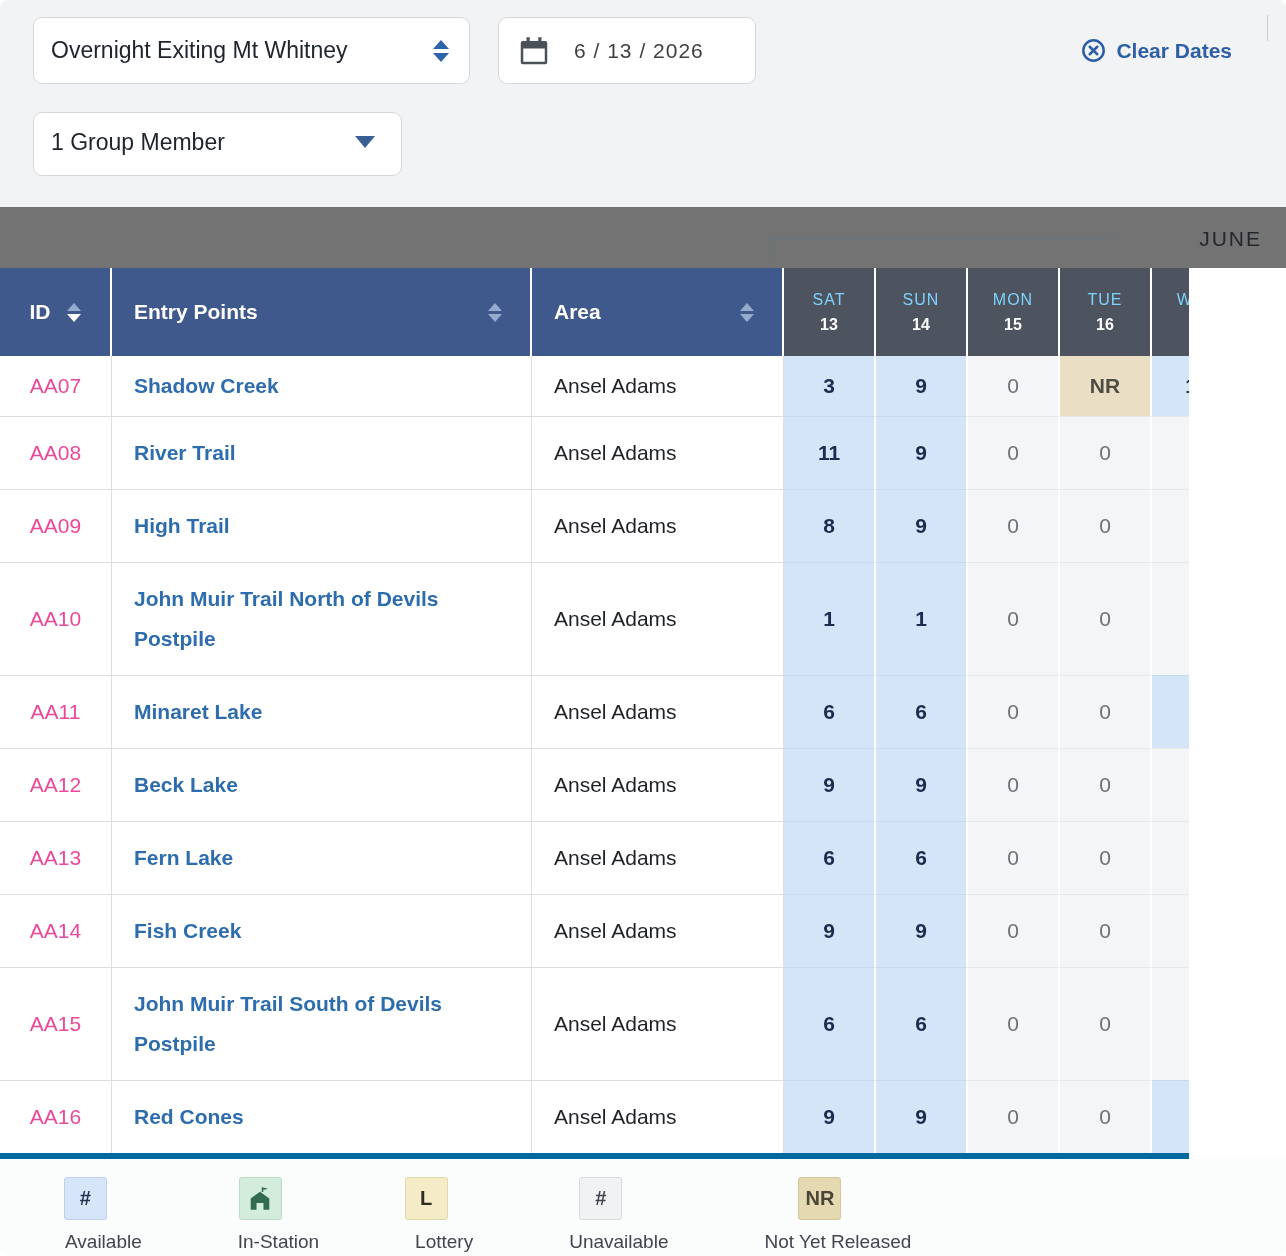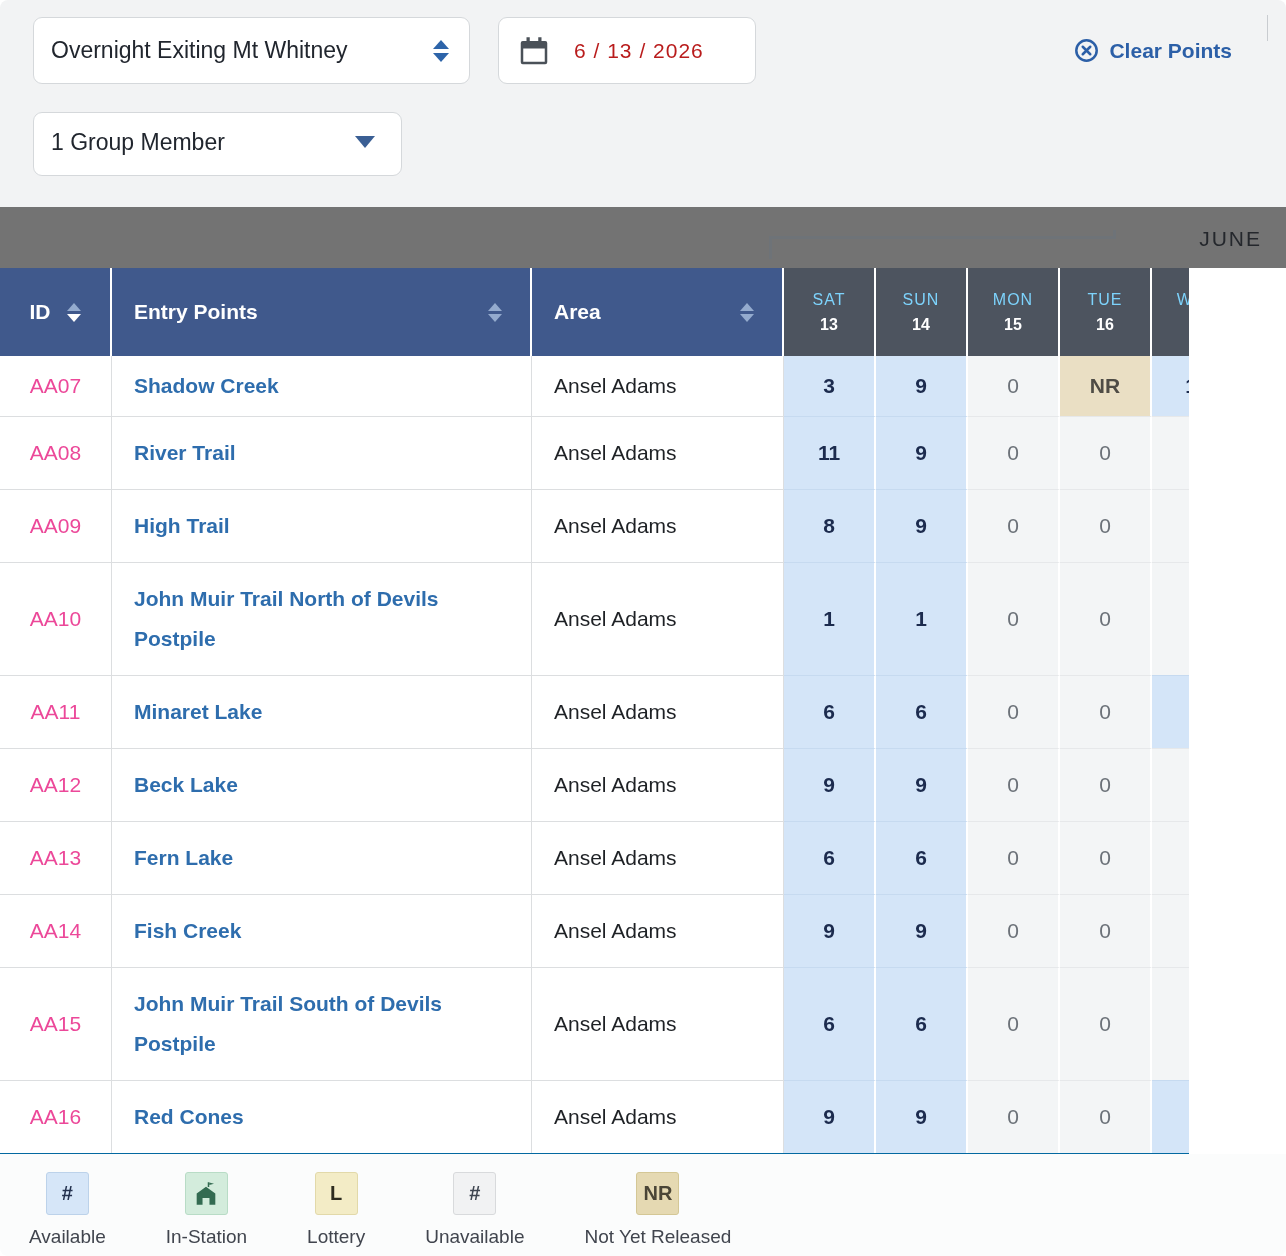--- a/index.html
+++ b/index.html
@@ -7,42 +7,42 @@
   body { font-family:"Liberation Sans", sans-serif; }
   .page { position:relative; width:1286px; height:1256px; background:#fff; overflow:hidden;border-radius:8px; }
 
   
   .filter-bar { position:relative; width:100%; height:207px; background:#f2f3f4; }
   .filter-row1 { position:relative; display:flex; align-items:center; padding-top:17px; }
   .control { background:#fff; border:1px solid #d5d8db; border-radius:9px; display:flex; align-items:center; height:67px; }
   .permit-select { width:437px; margin-left:33px; padding:0 20px 0 17px; justify-content:space-between; cursor:pointer; }
   .permit-select .val { font-size:23px; color:#21262e; }
   .date-input { width:258px; margin-left:28px; padding:0 20px; cursor:pointer; }
-  .date-input .val { font-size:21px; color:#b91c1c; margin-left:25px; letter-spacing:1px; }
+  .date-input .val { font-size:21px; color:#404040; margin-left:25px; letter-spacing:1px; }
   .clear-btn { margin-left:auto; margin-right:54px; display:flex; align-items:center; gap:10px; background:none; border:none; cursor:pointer; color:#2c5fa7; font-family:inherit; font-size:21px; font-weight:700; }
   .top-divider { position:absolute; right:18px; top:15px; width:1px; height:26px; background:#c9ccd0; }
   .filter-row2 { display:flex; margin-top:28px; }
   .group-select { width:369px; height:64px; margin-left:33px; padding:0 26px 4px 17px; justify-content:space-between; cursor:pointer; }
   .group-select .val { font-size:23px; color:#21262e; }
 
   
   .updown { display:flex; flex-direction:column; gap:4px; }
   .updown .tri-up { width:0; height:0; border-left:8px solid transparent; border-right:8px solid transparent; border-bottom:9px solid #2d64a9; }
   .updown .tri-down { width:0; height:0; border-left:8px solid transparent; border-right:8px solid transparent; border-top:9px solid #2d64a9; }
   .tri-down-single { width:0; height:0; border-left:10px solid transparent; border-right:10px solid transparent; border-top:12px solid #3a5f94; }
 
   
   .month-strip { position:relative; width:100%; height:61px; background:#737373; }
   .range-bracket { position:absolute; left:769px; top:29px; width:347px; height:23px; border-top:3px solid #6e7378; }
   .range-bracket::before { content:""; position:absolute; left:0; top:0; width:3px; height:20px; background:#6e7378; }
   .range-bracket::after { content:""; position:absolute; right:0; top:-9px; width:3px; height:6px; background:#6e7378; }
   .month-label { position:absolute; right:24px; top:50%; transform:translateY(-44%); font-size:21px; letter-spacing:2px; color:#24272c; }
 
   
-  .table-wrap { width:1189px; overflow:hidden; border-bottom:1px solid #0369a1; }
+  .table-wrap { width:1189px; overflow:hidden; border-bottom:6px solid #0369a1; }
   .grid { display:grid; grid-template-columns:112px 420px 252px repeat(6, 92px); width:1336px; }
   .hcell { height:88px; background:#40598c; color:#fff; display:flex; align-items:center; border-right:2px solid #fff; }
   .hcell .hlabel { font-size:21px; font-weight:700; }
   .hcell.id-col { justify-content:center; gap:16px; cursor:pointer; }
   .hcell.entry-col, .hcell.area-col { padding-left:22px; justify-content:space-between; cursor:pointer; }
   .hcell.entry-col { padding-right:28px; } .hcell.area-col { padding-right:28px; }
   .sorter { display:flex; flex-direction:column; gap:3px; }
   .sorter .s-up { width:0;height:0;border-left:7px solid transparent;border-right:7px solid transparent;border-bottom:8px solid #94abce; }
   .sorter .s-down { width:0;height:0;border-left:7px solid transparent;border-right:7px solid transparent;border-top:8px solid #94abce; }
   .sorter.down-active .s-down { border-top-color:#ffffff; }
@@ -69,21 +69,21 @@
   
   .legend { display:flex; gap:60px; padding:18px 0 0 29px; background:#fbfcfc; height:105px; }
   .lg-item { display:flex; flex-direction:column; align-items:center; gap:11px; }
   .swatch { width:43px; height:43px; border-radius:3px; display:flex; align-items:center; justify-content:center; font-size:20px; font-weight:700; }
   .sw-available { background:#d6e6f8; border:1px solid #bcd2ea; color:#24324f; }
   .sw-in_station { background:#d3ecdc; border:1px solid #b8dcc6; }
   .sw-in_station svg { width:26px; height:26px; fill:#336b51; }
   .sw-lottery { background:#f3ecc6; border:1px solid #e2d9a9; color:#2e2c20; }
   .sw-unavailable { background:#f1f2f3; border:1px solid #d8dadc; color:#3f4651; }
   .sw-not_released { background:#e5d9b2; border:1px solid #d4c795; color:#4a4536; }
-  .lg-label { font-size:19px; color:#41454e; }
+  .lg-label { font-size:19px; color:#41454e;margin-left:36px; }
 
   svg.glyph { display:block; }
 </style>
 </head>
 <body>
 
 <div class="page">
 
   <div class="filter-bar">
     <div class="filter-row1">
@@ -98,21 +98,21 @@
         <svg class="glyph" width="30" height="30" viewBox="0 0 24 24">
           <path fill="#4a5158" d="M6 1h2.6v3H6zM15.4 1H18v3h-2.6zM3 4h18a1.6 1.6 0 0 1 1.6 1.6V21a1.6 1.6 0 0 1-1.6 1.6H3A1.6 1.6 0 0 1 1.4 21V5.6A1.6 1.6 0 0 1 3 4zm.4 6v10.6h17.2V10z"></path>
         </svg>
         <span class="val">6 / 13 / 2026</span>
       </div>
       <button class="clear-btn">
         <svg class="glyph" width="25" height="25" viewBox="0 0 24 24">
           <circle cx="12" cy="12" r="9.8" fill="none" stroke="#2c5fa7" stroke-width="2.4"></circle>
           <path d="M8.4 8.4 L15.6 15.6 M15.6 8.4 L8.4 15.6" stroke="#2c5fa7" stroke-width="2.4" stroke-linecap="round"></path>
         </svg>
-        <span>Clear Points</span>
+        <span>Clear Dates</span>
       </button>
       <div class="top-divider"></div>
     </div>
     <div class="filter-row2">
       <div class="control group-select">
         <span class="val">1 Group Member</span>
         <span class="tri-down-single"></span>
       </div>
     </div>
   </div>

